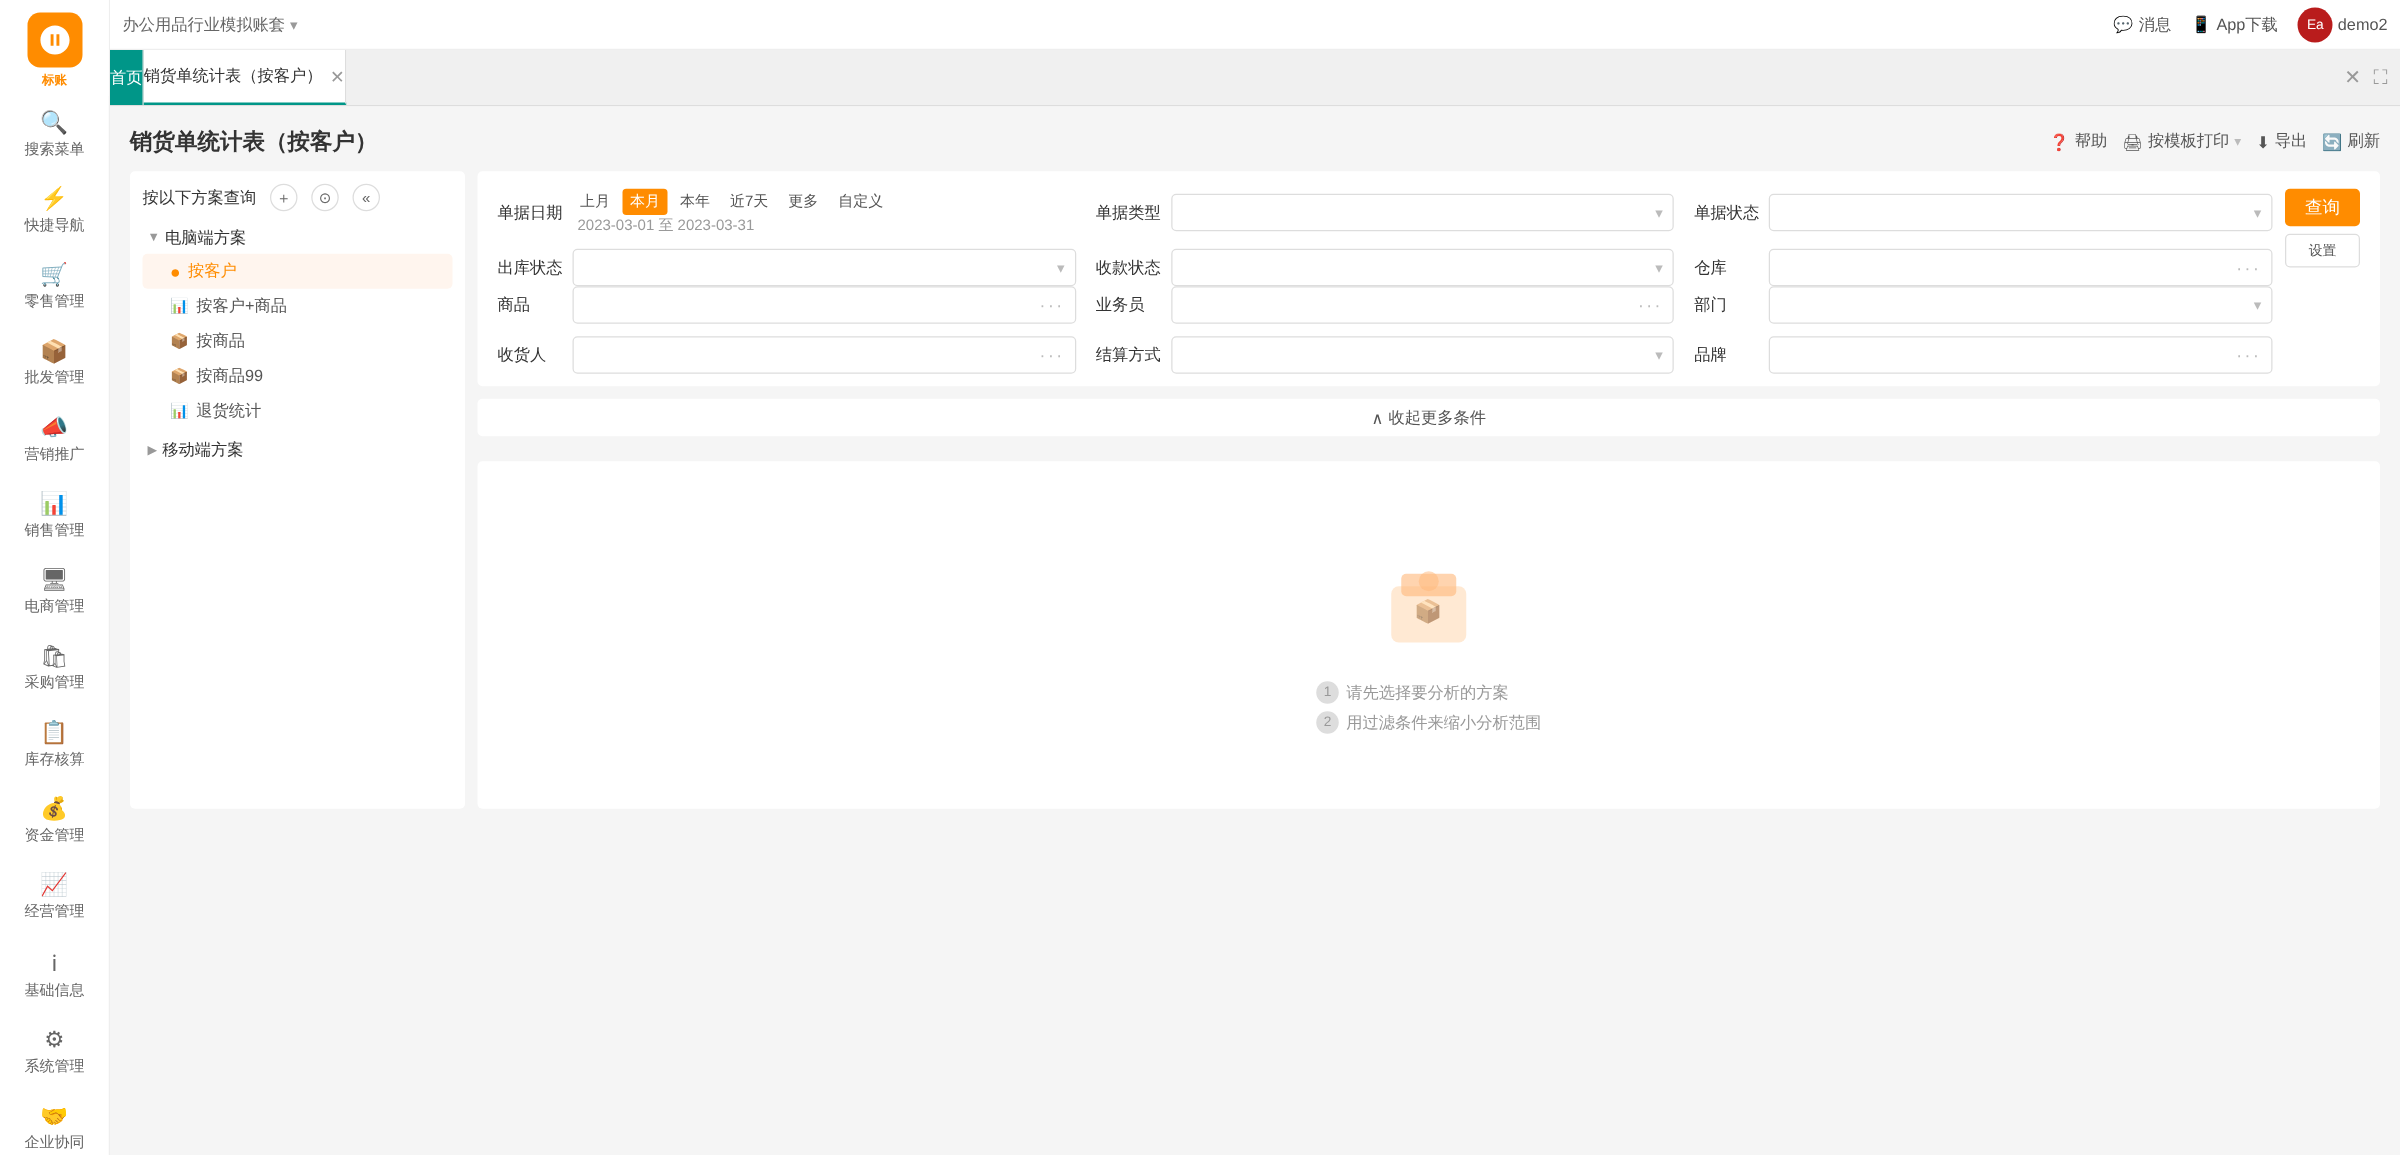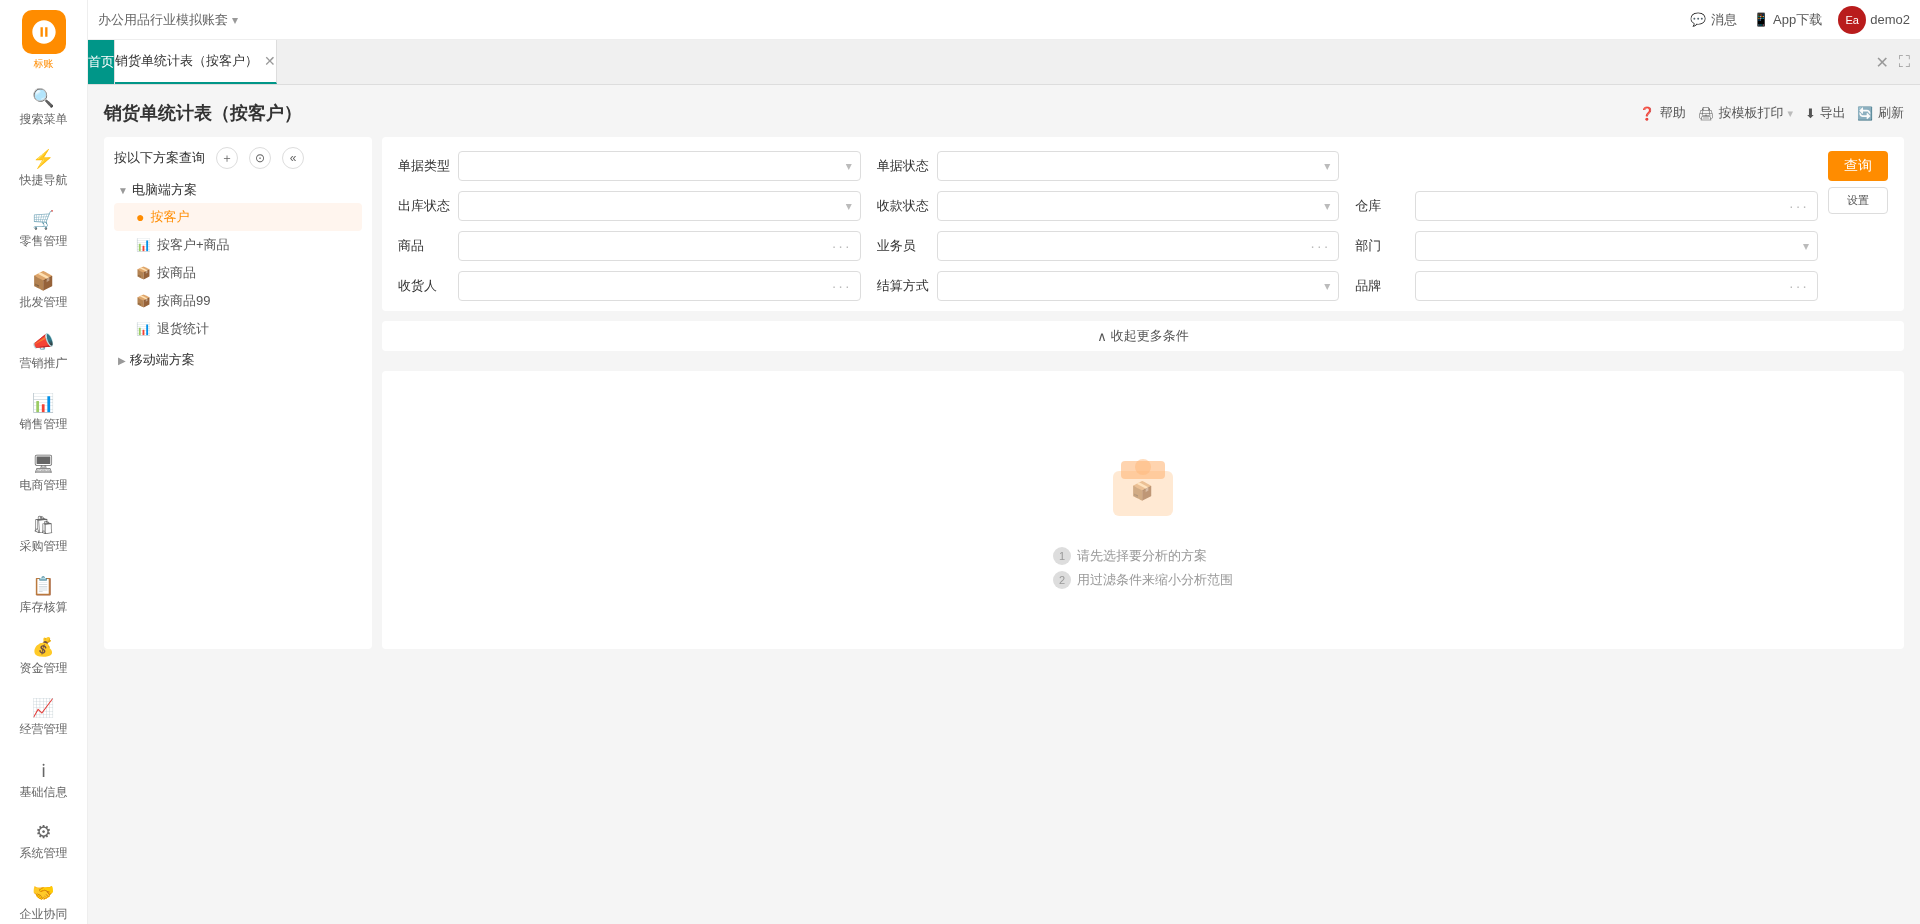--- a/index.html
+++ b/index.html
@@ -3,21 +3,21 @@
   <meta charset="utf-8">
   <style>
     * { box-sizing: border-box; margin: 0; padding: 0; font-family: 'Microsoft YaHei', Arial, sans-serif; }
     body { background: #f5f5f5; font-size: 13px; color: #333; display: flex; height: 924px; overflow: hidden; }
 
     
     .sidebar { width: 88px; background: #fff; display: flex; flex-direction: column; align-items: center; border-right: 1px solid #eee; flex-shrink: 0; }
     .sidebar-logo { width: 100%; display: flex; flex-direction: column; align-items: center; padding: 10px 0 6px; background: #fff; }
     .sidebar-logo-icon { width: 44px; height: 44px; background: #ff8c00; border-radius: 10px; display: flex; align-items: center; justify-content: center; }
     .sidebar-logo-icon svg { width: 28px; height: 28px; fill: #fff; }
-    .sidebar-logo-text { font-size: 10px; color: #ff8c00; margin-top: 3px; font-weight: normal; }
+    .sidebar-logo-text { font-size: 10px; color: #ff8c00; margin-top: 3px; font-weight: bold; }
     .sidebar-nav { width: 100%; flex: 1; overflow-y: auto; }
     .sidebar-item { display: flex; flex-direction: column; align-items: center; padding: 10px 0; cursor: pointer; color: #666; font-size: 12px; }
     .sidebar-item-icon { font-size: 18px; margin-bottom: 2px; }
 
     
     .main-area { flex: 1; display: flex; flex-direction: column; overflow: hidden; }
     .top-bar { height: 40px; background: #fff; display: flex; align-items: center; padding: 0 10px; border-bottom: 1px solid #eee; }
     .top-bar-title { font-size: 13px; color: #666; }
     .top-bar-dropdown { font-size: 12px; color: #999; margin-left: 4px; cursor: pointer; }
     .top-bar-right { margin-left: auto; display: flex; align-items: center; gap: 16px; }
@@ -261,39 +261,53 @@
         </div>
       </div>
 
       <div style="flex:1; display:flex; flex-direction:column; gap:10px;">
         <div class="filter-right">
           <div class="filter-and-btn">
             <div class="filters-area">
 
               <div style="display:grid; grid-template-columns: 1fr 1fr 1fr; gap: 10px 16px; margin-bottom: 10px;">
 
+                <div class="condition-row">
+                  <span class="condition-label">单据日期</span>
+                  <div style="flex:1;">
+                    <div class="date-tabs">
+                      <span class="date-tab">上月</span>
+                      <span class="date-tab active">本月</span>
+                      <span class="date-tab">本年</span>
+                      <span class="date-tab">近7天</span>
+                      <span class="date-tab">更多</span>
+                      <span class="date-tab">自定义</span>
+                    </div>
+                    <div class="date-range">2023-03-01 至 2023-03-31</div>
+                  </div>
+                </div>
 
                 <div class="condition-row">
                   <span class="condition-label">单据类型</span>
                   <div class="condition-input">
                     <span></span>
                     <span class="dropdown-arrow">▾</span>
                   </div>
                 </div>
 
                 <div class="condition-row">
                   <span class="condition-label">单据状态</span>
                   <div class="condition-input">
                     <span></span>
                     <span class="dropdown-arrow">▾</span>
                   </div>
                 </div>
               </div>
 
-              <div style="display:grid; grid-template-columns: 1fr 1fr 1fr; gap: 4px 16px; margin-bottom: 10px;">
+              <div style="display:grid; grid-template-columns: 1fr 1fr 1fr; gap: 4px 16px; margin-bottom: 0;">
                 <div class="condition-row">
                   <span class="condition-label">出库状态</span>
                   <div class="condition-input">
                     <span></span>
                     <span class="dropdown-arrow">▾</span>
                   </div>
                 </div>
                 <div class="condition-row">
                   <span class="condition-label">收款状态</span>
                   <div class="condition-input">

